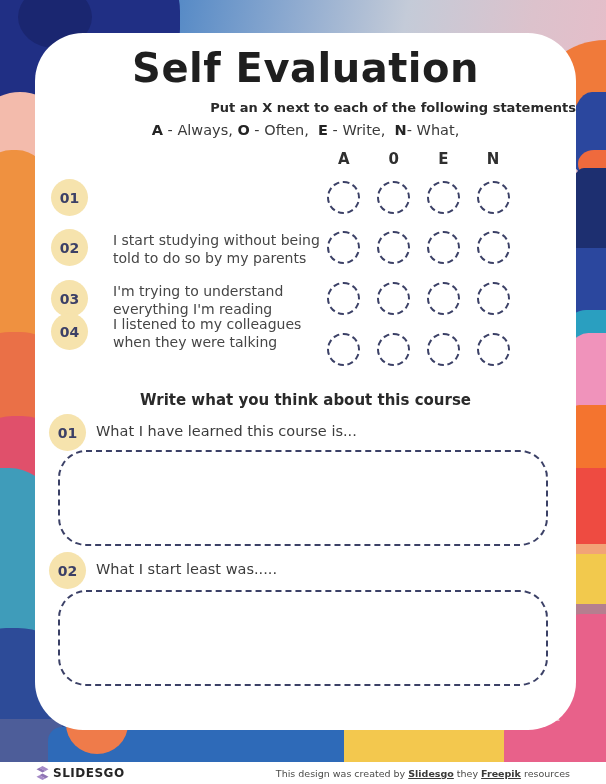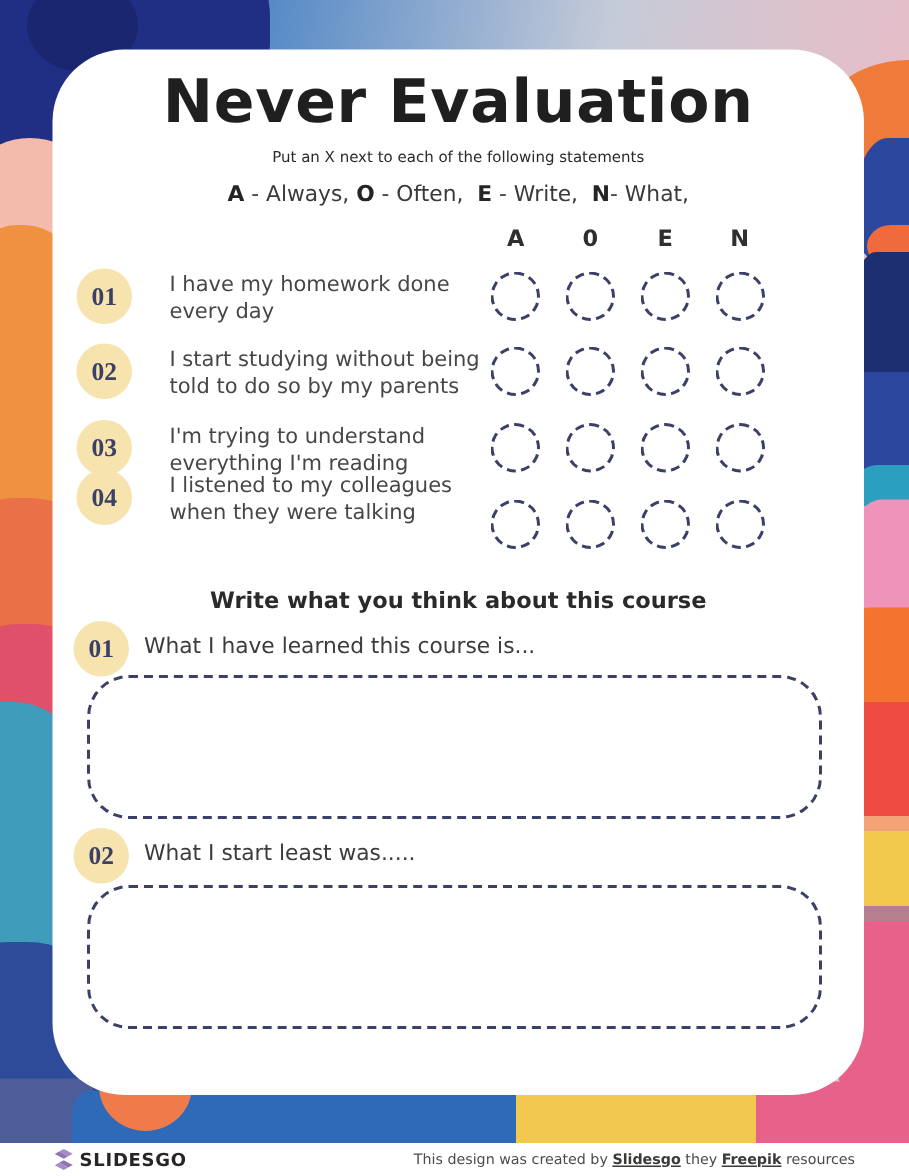--- a/index.html
+++ b/index.html
@@ -48,44 +48,44 @@
   
   .card{
     left:35px;top:33px;width:541px;height:697px;background:#ffffff;
     border-radius:48px;z-index:2;
   }
   .title{
     top:12px;left:0;width:100%;text-align:center;
     font-size:40px;font-weight:700;letter-spacing:.5px;color:var(--title-text,#222);
   }
   .subtitle{
-    top:67px;left:0;width:100%;text-align:center;
-    font-size:10px;font-weight:400;color:#2a2a2a;
+    top:67px;left:0;width:100%;text-align:right;
+    font-size:13px;font-weight:700;color:#2a2a2a;
   }
   .legend{
     top:89px;left:0;width:100%;text-align:center;white-space:pre-wrap;
     font-size:14.5px;color:#3a3a3a;
   }
   .legend b{font-weight:700;color:#242424;}
 
   .col-headers{left:284px;top:117px;width:199px;display:flex;}
   .col-headers span{flex:1;text-align:center;font-size:15px;font-weight:700;color:#2f2f2f;}
 
   .circle-row{left:284px;width:199px;height:34px;display:flex;}
   .circle-row .cell{flex:1;display:flex;justify-content:center;}
   .circle{
     width:29px;height:29px;border:2px dashed var(--dash,#3b4066);border-radius:50%;
     background:transparent;box-sizing:content-box;
   }
   .cr1{top:148px;}.cr2{top:198px;}.cr3{top:249px;}.cr4{top:300px;}
 
   .badge{
     width:37px;height:37px;border-radius:50%;background:var(--badge-fill,#f6e3ad);
-    color:var(--badge-text,#3c4066);font-size:17px;font-weight:700;
-    display:flex;align-items:center;justify-content:center;position:absolute;font-family:Liberation Serif, serif;
+    color:var(--badge-text,#3c4066);font-size:14px;font-weight:700;
+    display:flex;align-items:center;justify-content:center;position:absolute;
   }
   .stmt{
     position:absolute;left:62px;width:236px;font-size:14px;line-height:1.32;
     color:#464646;white-space:pre-line;
   }
   .srow{left:16px;width:300px;height:44px;}
   .sr1{top:146px;}.sr2{top:196px;}.sr3{top:247px;}.sr4{top:280px;}
   .srow .badge{left:0;top:0;}
   .srow .stmt{top:2px;}
 
@@ -142,36 +142,34 @@
   <div class="rs rs-mauve"></div>
   <div class="rs rs-pink2"></div>
   <div class="blob band-slate"></div>
   <div class="blob band-blue"></div>
   <div class="blob band-yellow"></div>
   <div class="blob band-pink"></div>
   <div class="blob peek-orange"></div>
 </div>
 
 <div class="abs card">
-  <h1 class="abs title" style="margin:0">Never Evaluation</h1>
+  <h1 class="abs title" style="margin:0">Self Evaluation</h1>
   <div class="abs subtitle">Put an X next to each of the following statements</div>
 
   <div class="abs legend"><b>A</b><span> - Always, </span><b>O</b><span> - Often,  </span><b>E</b><span> - Write,  </span><b>N</b><span>- What,</span></div>
 
   <div class="abs col-headers">
     <span>A</span>
     <span>0</span>
     <span>E</span>
     <span>N</span>
   </div>
 
   <div class="abs srow sr1">
     <div class="badge">01</div>
-    <div class="stmt">I have my homework done
-every day</div>
   </div>
   <div class="abs srow sr2">
     <div class="badge">02</div>
     <div class="stmt">I start studying without being
 told to do so by my parents</div>
   </div>
   <div class="abs srow sr3">
     <div class="badge">03</div>
     <div class="stmt">I'm trying to understand
 everything I'm reading</div>

